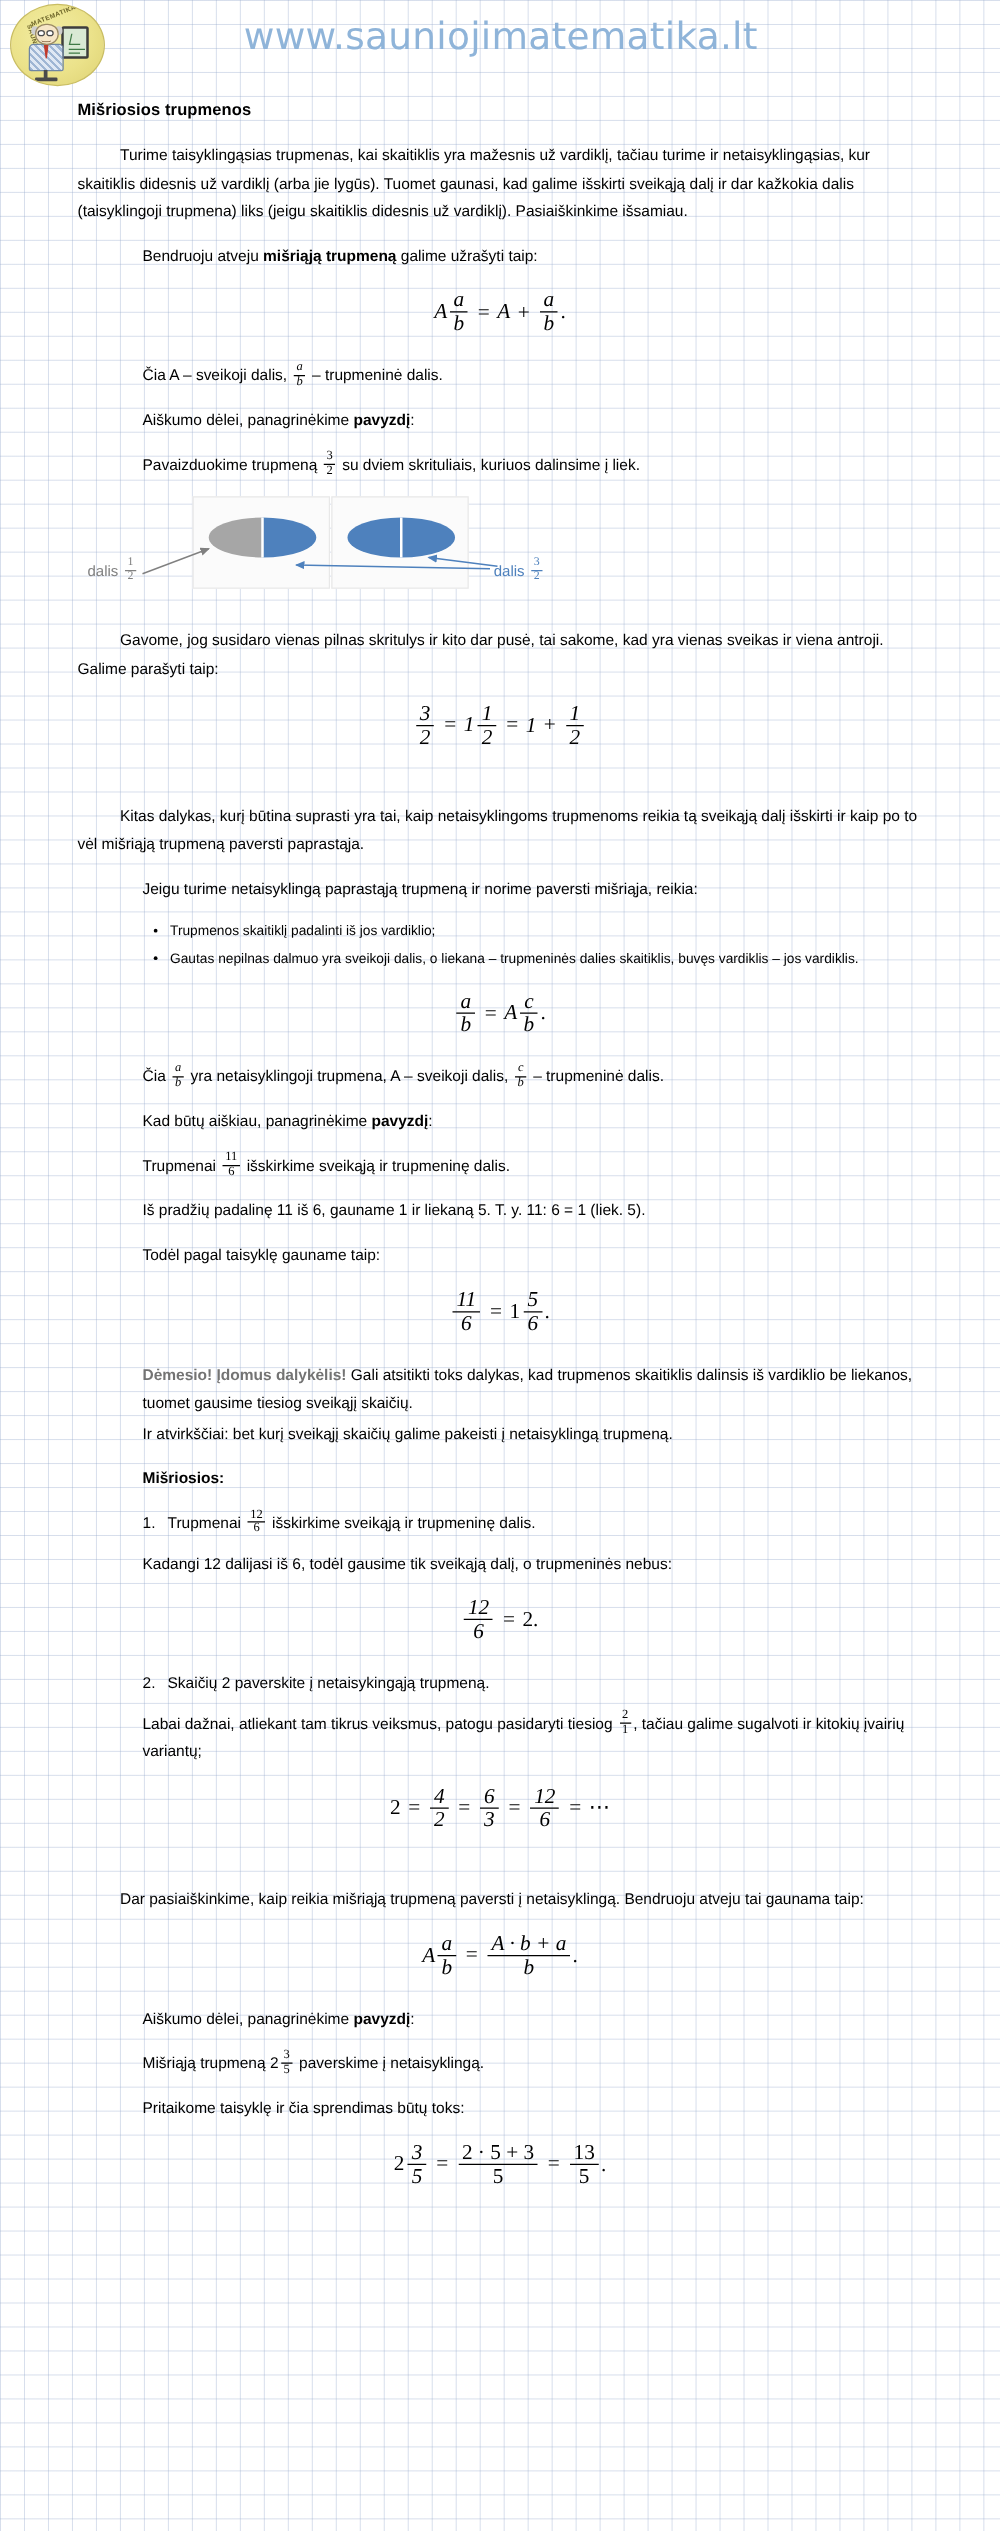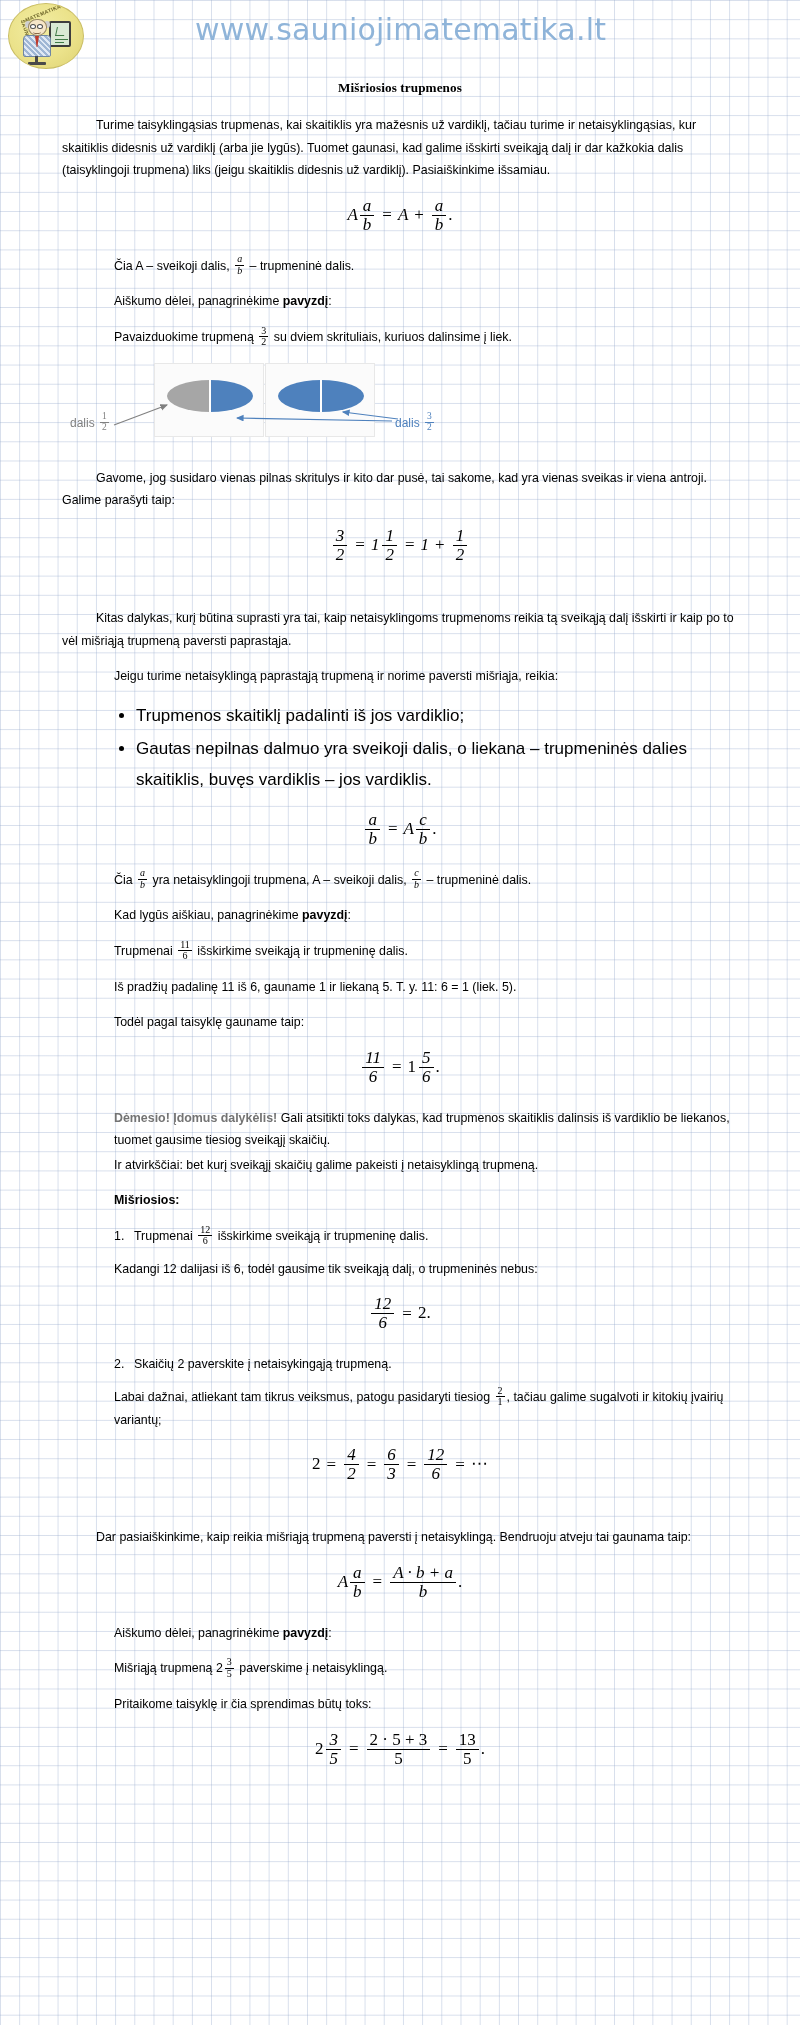--- a/index.html
+++ b/index.html
@@ -63,34 +63,34 @@
 
   .site-title {
     position:absolute; left:195px; top:12px;
     font-size:30px; color:#8fb4d9; letter-spacing:0.2px;
     font-family:"DejaVu Sans", sans-serif;
   }
 
   
   .doc { padding:0 62px 0 62px; }
   h1.doc-title {
-    text-align:center; font-size:13.2px; font-weight:bold;
-    margin:8px 0 18px 0; letter-spacing:0.1px;font-family:Liberation Serif, serif;
+    text-align:left; font-size:13.2px; font-weight:bold;
+    margin:8px 0 18px 0; letter-spacing:0.1px;
   }
   p.para {
     font-size:12.4px; line-height:1.82; margin:0 0 13px 0;
     text-align:left;
   }
   p.indent { text-indent:34px; }
   p.inset { margin-left:52px; }
   .bold { font-weight:bold; }
   .red { color:#737373; font-weight:bold; }
 
   ul.bullets { margin:4px 0 10px 0; padding-left:74px; }
-  ul.bullets li { font-size:17px; line-height:1.82; margin-bottom:2px; }
+  ul.bullets li { font-size:11px; line-height:1.82; margin-bottom:2px; }
 
   ol.numbered { margin:4px 0 10px 0; padding-left:72px; list-style:none; counter-reset:n; }
   ol.numbered li { font-size:12.4px; line-height:1.82; margin-bottom:4px; position:relative; counter-increment:n; }
   ol.numbered li::before { content: counter(n) "."; position:absolute; left:-20px; }
 
   
   .math-block {
     text-align:center; margin:16px 0 20px 0;
     font-family:"Liberation Serif", serif; font-style:italic;
     font-size:17px;
@@ -207,20 +207,21 @@
     </div>
     <div class="site-title">www.sauniojimatematika.lt</div>
   </div>
 
   <div class="doc">
 
     <h1 class="doc-title">Mišriosios trupmenos</h1>
 
     <p class="para indent"><span>Turime taisyklingąsias trupmenas, kai skaitiklis yra mažesnis už vardiklį, tačiau turime ir netaisyklingąsias, kur skaitiklis didesnis už vardiklį (arba jie lygūs). </span><span>Tuomet gaunasi, kad galime išskirti sveikąją dalį ir dar kažkokia dalis (taisyklingoji trupmena) liks (jeigu skaitiklis didesnis už vardiklį). Pasiaiškinkime išsamiau.</span></p>
 
+    <p class="para inset"><span>Bendruoju atveju </span><span class="bold">mišriąją trupmeną</span><span> galime užrašyti taip:</span></p>
 
     <div class="math-block">
       <span>A</span><span class="frac"><span class="num">a</span><span class="den">b</span></span><span class="op">=</span><span>A</span><span class="op">+</span><span class="frac"><span class="num">a</span><span class="den">b</span></span><span class="up">.</span>
     </div>
 
     <p class="para inset"><span>Čia A – sveikoji dalis, </span><span class="frac-s italic"><span class="num">a</span><span class="den">b</span></span><span> – trupmeninė dalis.</span></p>
 
     <p class="para inset"><span>Aiškumo dėlei, panagrinėkime </span><span class="bold">pavyzdį</span><span>:</span></p>
 
     <p class="para inset"><span>Pavaizduokime trupmeną </span><span class="frac-s"><span class="num">3</span><span class="den">2</span></span><span> su dviem skrituliais, kuriuos dalinsime į liek.</span></p>
@@ -284,21 +285,21 @@
       <li>Trupmenos skaitiklį padalinti iš jos vardiklio;</li>
       <li>Gautas nepilnas dalmuo yra sveikoji dalis, o liekana – trupmeninės dalies skaitiklis, buvęs vardiklis – jos vardiklis.</li>
     </ul>
 
     <div class="math-block">
       <span class="frac"><span class="num">a</span><span class="den">b</span></span><span class="op">=</span><span>A</span><span class="frac"><span class="num">c</span><span class="den">b</span></span><span class="up">.</span>
     </div>
 
     <p class="para inset"><span>Čia </span><span class="frac-s italic"><span class="num">a</span><span class="den">b</span></span><span> yra netaisyklingoji trupmena, A – sveikoji dalis, </span><span class="frac-s italic"><span class="num">c</span><span class="den">b</span></span><span> – trupmeninė dalis.</span></p>
 
-    <p class="para inset"><span>Kad lygūs aiškiau, panagrinėkime </span><span class="bold">pavyzdį</span><span>:</span></p>
+    <p class="para inset"><span>Kad būtų aiškiau, panagrinėkime </span><span class="bold">pavyzdį</span><span>:</span></p>
 
     <p class="para inset"><span>Trupmenai </span><span class="frac-s"><span class="num">11</span><span class="den">6</span></span><span> išskirkime sveikąją ir trupmeninę dalis.</span></p>
 
     <p class="para inset">Iš pradžių padalinę 11 iš 6, gauname 1 ir liekaną 5. T. y. 11: 6 = 1 (liek. 5).</p>
 
     <p class="para inset">Todėl pagal taisyklę gauname taip:</p>
 
     <div class="math-block">
       <span class="frac"><span class="num">11</span><span class="den">6</span></span><span class="op">=</span><span class="up mixed-int">1</span><span class="frac"><span class="num">5</span><span class="den">6</span></span><span class="up">.</span>
     </div>

